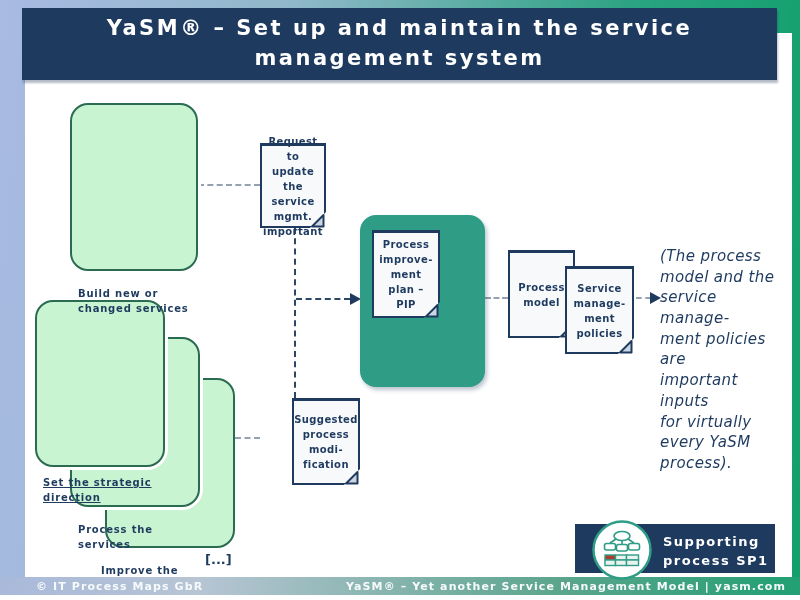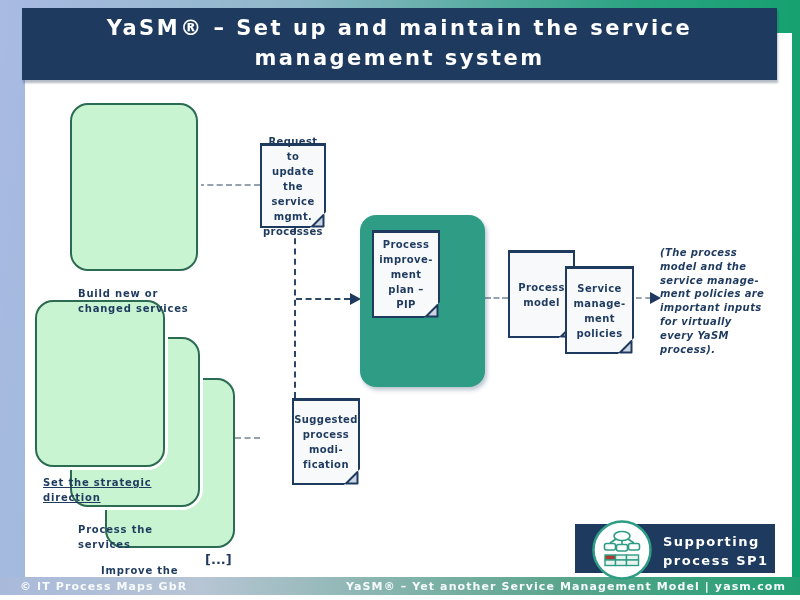--- a/index.html
+++ b/index.html
@@ -26,41 +26,41 @@
   .doc .doctext { color:#1e3a5f; font-weight:bold; font-size:10px; letter-spacing:.4px;
                   line-height:1.5; white-space:pre-line; }
   .fold { position:absolute; right:-2px; bottom:-2px; width:16px; height:16px; }
   .fold .fold-bg { fill:#ffffff; }
   .on-teal .fold .fold-bg { fill:#2f9c86; }
 
   .central-label { position:absolute; left:372px; top:337px; width:112px; color:#ffffff;
                    font-weight:bold; font-size:11px; letter-spacing:.6px; line-height:1.5;
                    white-space:pre-line; z-index:6; }
 
-  .note { position:absolute; left:660px; top:246px; width:128px; color:#1e3a5f; font-weight:bold;
-          font-style:italic; font-size:10px; letter-spacing:.4px; line-height:1.38; white-space:pre-line; }
+  .note { position:absolute; left:660px; top:246px; width:128px; color:#1e3a5f; font-weight:normal;
+          font-style:italic; font-size:15px; letter-spacing:.4px; line-height:1.38; white-space:pre-line; }
 
   .ellipsis { position:absolute; left:205px; top:552px; color:#1e3a5f; font-weight:bold; font-size:13px; }
 
   .hline-gray { position:absolute; height:0; border-top:2px dashed #93a1b0; z-index:2; }
   .hline-navy { position:absolute; height:0; border-top:2px dashed #2c4666; z-index:2; }
   .vline-navy { position:absolute; width:0; border-left:2px dashed #2c4666; z-index:2; }
   .arrow-right { position:absolute; width:0; height:0; border-top:6px solid transparent;
                  border-bottom:6px solid transparent; border-left:11px solid #1e3a5f; z-index:3; }
 
   .badge { position:absolute; left:575px; top:524px; width:200px; height:49px; background:#1e3a5f; z-index:7; }
   .badge-label { position:absolute; left:663px; top:533px; color:#ffffff; font-weight:bold;
                  font-size:13px; letter-spacing:1.5px; line-height:1.45; white-space:pre-line; z-index:9; }
   .badge-circle { position:absolute; left:591px; top:519px; z-index:8; }
 
   .footer-strip { position:absolute; left:0; top:577px; width:800px; height:18px;
                   background:linear-gradient(90deg,#a9b9da 0%,#b7c5d4 25%,#5ba58c 70%,#21a073 100%);
                   display:flex; align-items:center; justify-content:space-between; z-index:6; }
   .footer-strip span { color:#f7fafc; font-weight:bold; font-size:11px; letter-spacing:1.1px; }
-  .footer-left { margin-left:20px; }
+  .footer-left { margin-left:36px; }
   .footer-right { margin-right:14px; }
   .bottom-bar { position:absolute; left:0; top:595px; width:800px; height:5px; background:#1c3050; z-index:6; }
 </style>
 </head>
 <body>
 
 <div class="page">
   <div class="canvas"></div>
 
   <div class="header">
@@ -90,21 +90,21 @@
 services</div>
   <div class="plabel" style="left:101px; top:515px;">Improve the
 services</div>
   <div class="ellipsis">[...]</div>
 
   <div class="doc" style="left:260px; top:143px; width:66px; height:85px;">
     <span class="doctext">Request to
 update the
 service
 mgmt.
-processes</span>
+important</span>
     <svg class="fold" viewBox="0 0 16 16">
       <path class="fold-bg" d="M0 16 L16 0 L16 16 Z"></path>
       <path d="M2 14.5 L13.5 3 L13.5 14.5 Z" fill="#ccd6e2" stroke="#1e3a5f" stroke-width="2" stroke-linejoin="round"></path>
     </svg>
   </div>
 
   <div class="doc" style="left:260px; top:398px; width:68px; height:87px;margin-left:32px;">
     <span class="doctext">Suggested
 process
 modi-

